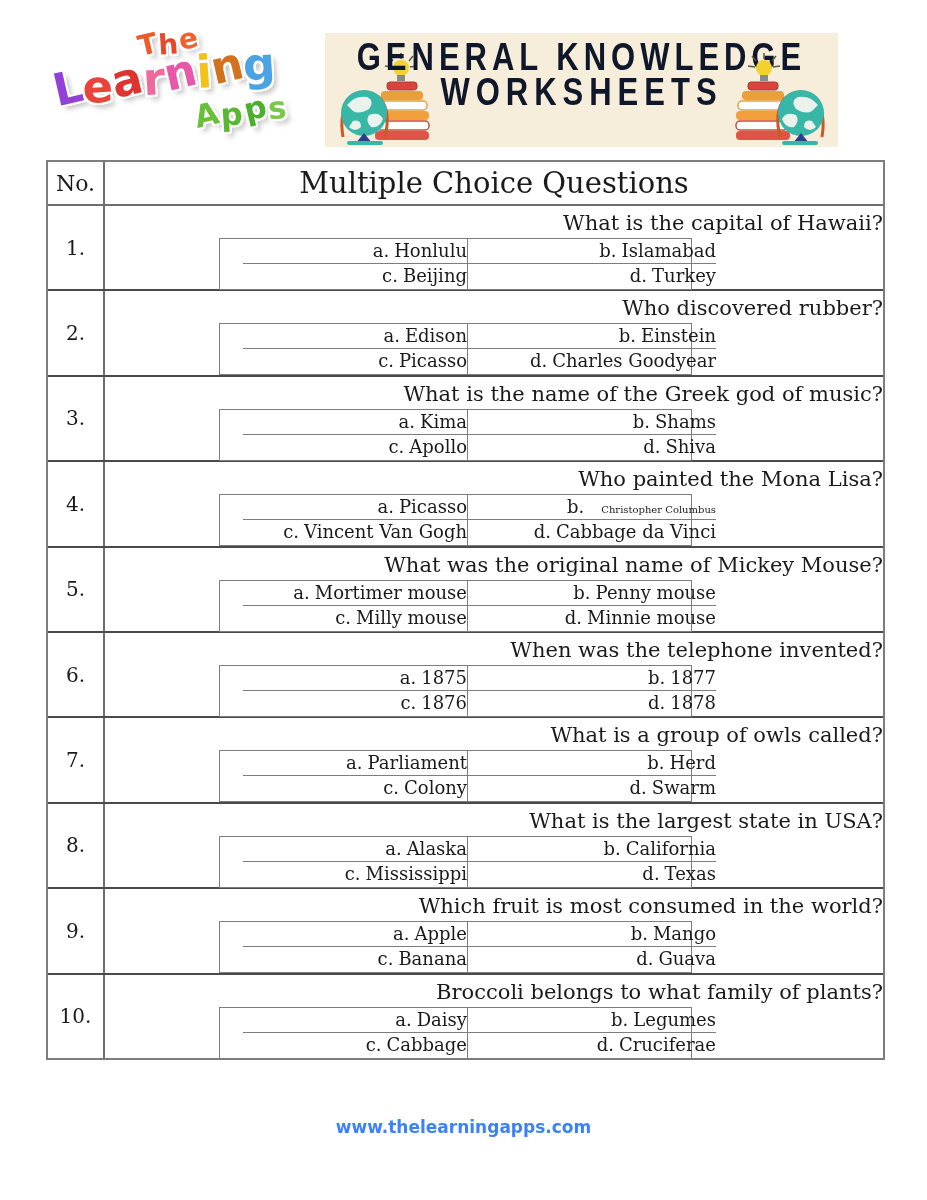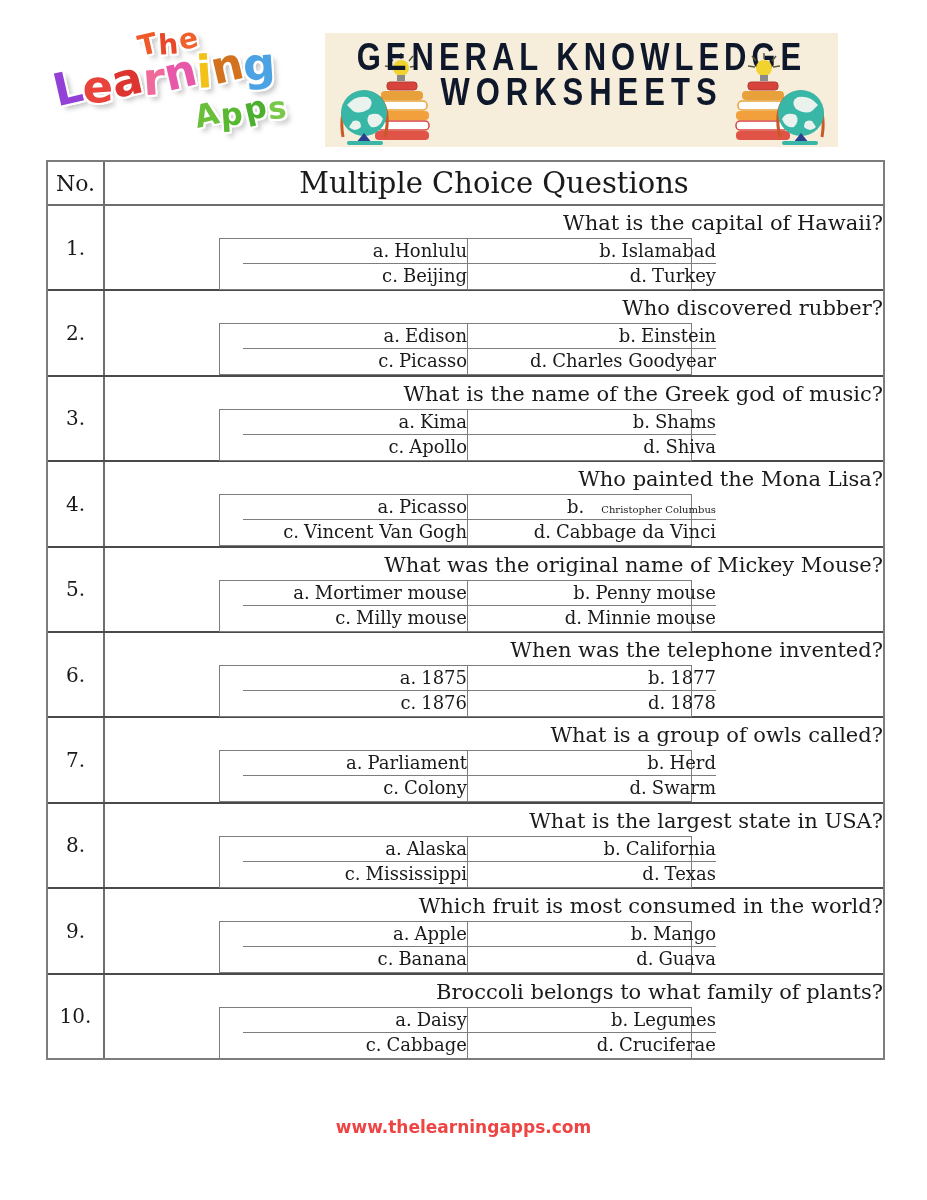--- a/index.html
+++ b/index.html
@@ -69,21 +69,21 @@
   }
   .opt:nth-child(1){border-right:1.5px solid #7d7d7d;border-bottom:1.5px solid #7d7d7d;}
   .opt:nth-child(2){border-bottom:1.5px solid #7d7d7d;}
   .opt:nth-child(3){border-right:1.5px solid #7d7d7d;}
   .opt-label{margin-right:5px;}
   .opt-text.small{font-size:10px;margin-left:12px;}
 
   
   .footer{
     position:absolute;left:0;top:1117px;width:100%;text-align:center;
-    font-family:"DejaVu Sans",sans-serif;font-weight:bold;font-size:17px;color:#ef4444;
+    font-family:"DejaVu Sans",sans-serif;font-weight:bold;font-size:17px;color:#3b82f6;
   }
 </style>
 </head>
 <body>
 
 <div class="logo">
   <div class="logo-inner">
     <div class="word logo-the"><span style="color: rgb(239, 90, 43);">T</span><span style="color: rgb(232, 71, 42);">h</span><span style="color: rgb(240, 97, 46);">e</span></div>
     <div class="word logo-learning"><span style="color: rgb(146, 64, 214);">L</span><span style="color: rgb(232, 68, 60);">e</span><span style="color: rgb(221, 52, 48);">a</span><span style="color: rgb(239, 106, 154);">r</span><span style="color: rgb(232, 88, 168);">n</span><span style="color: rgb(242, 194, 24);">i</span><span style="color: rgb(210, 113, 30);">n</span><span style="color: rgb(75, 163, 227);">g</span></div>
     <div class="word logo-apps"><span style="color: rgb(106, 191, 58);">A</span><span style="color: rgb(88, 184, 50);">p</span><span style="color: rgb(76, 175, 46);">p</span><span style="color: rgb(122, 200, 74);">s</span></div>

